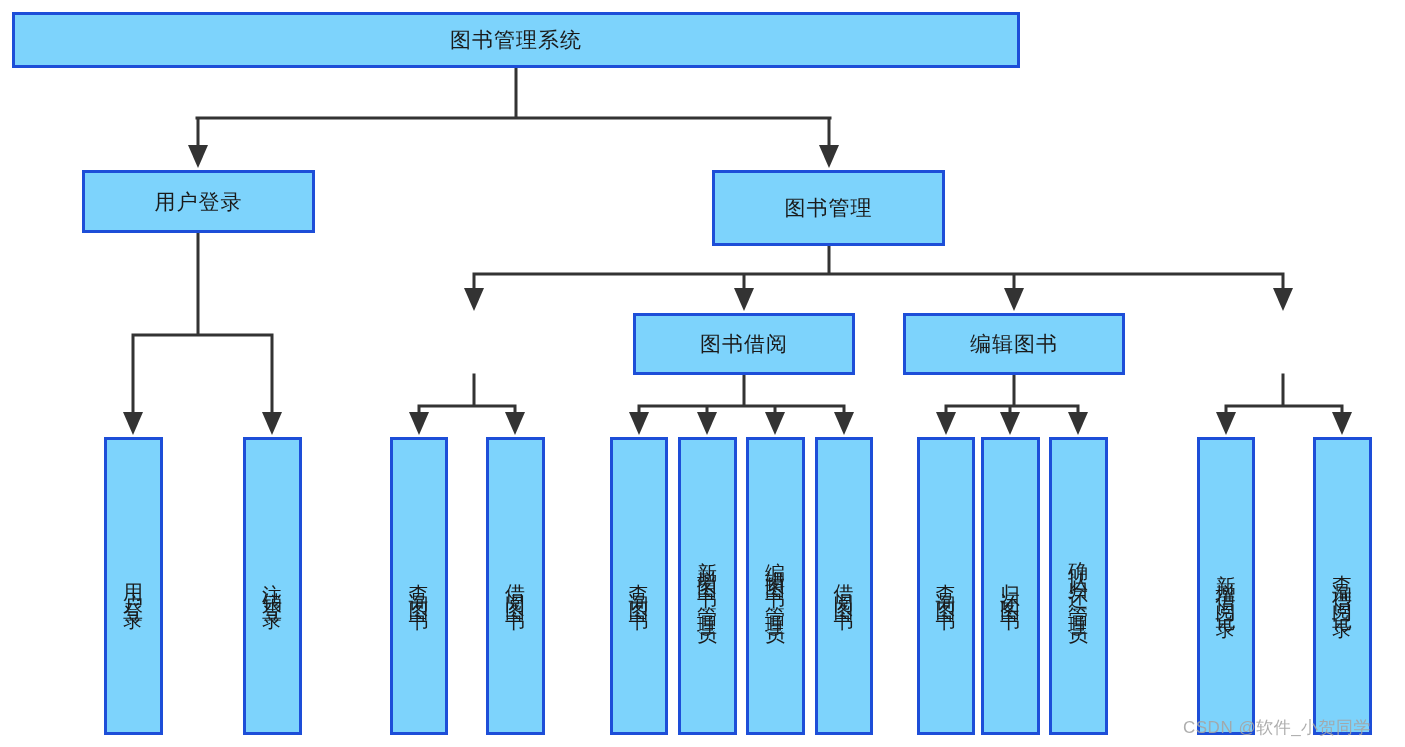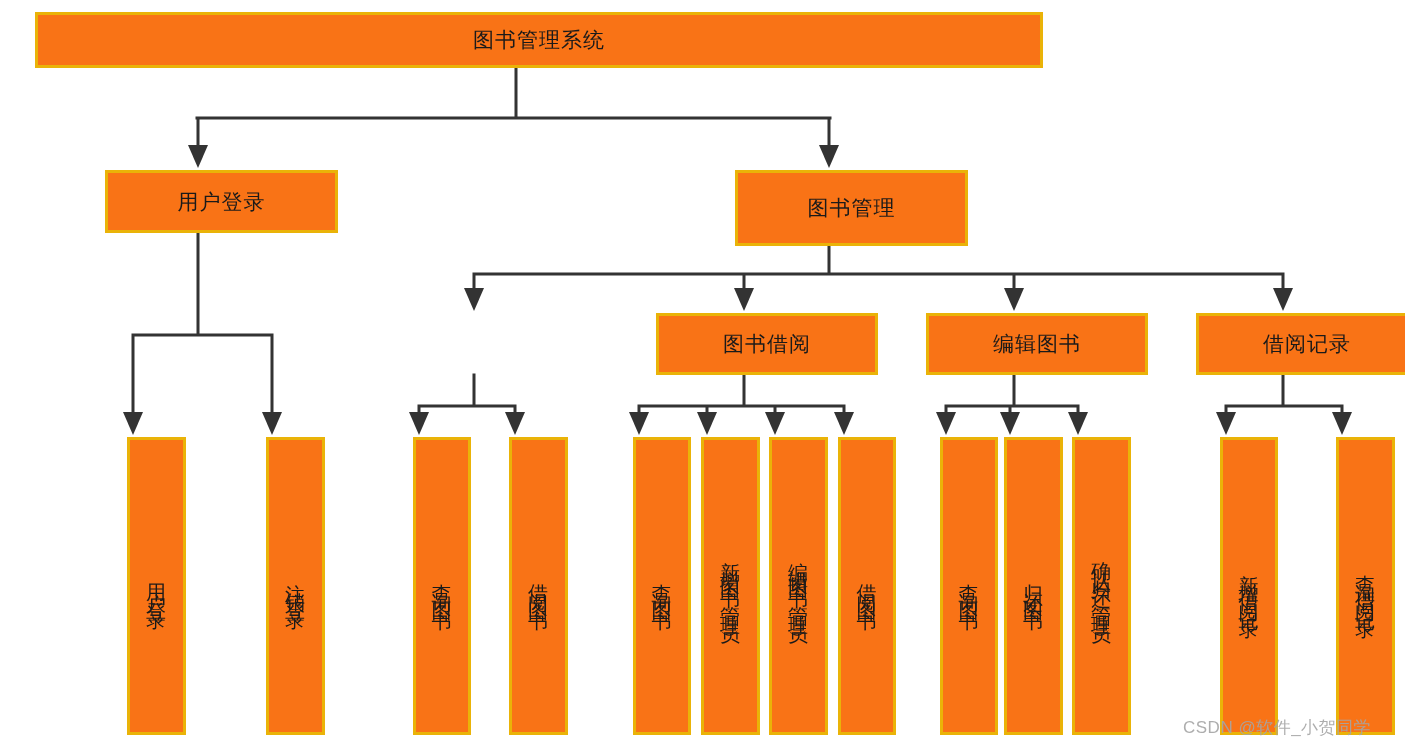--- a/index.html
+++ b/index.html
@@ -18,26 +18,25 @@
   #connectors {
     position: absolute;
     left: 0;
     top: 0;
     width: 1405px;
     height: 747px;
   }
   .box {
     position: absolute;
     box-sizing: border-box;
-    border: 3px solid #eab308;
-    background: #f97316;
+    border: 3px solid #1d4ed8;
+    background: #7dd3fc;
     display: flex;
     align-items: center;
     justify-content: center;
-    margin-left: 23px;
   }
   .hl {
     font-size: 21px;
     color: #1a1a1a;
     letter-spacing: 1px;
     white-space: nowrap;
   }
   .vl {
     writing-mode: vertical-rl;
     text-orientation: mixed;
@@ -105,23 +104,20 @@
   <div class="box" style="left:712px;top:170px;width:233px;height:76px">
     <span class="hl">图书管理</span>
   </div>
 
   <div class="box" style="left:633px;top:313px;width:222px;height:62px">
     <span class="hl">图书借阅</span>
   </div>
   <div class="box" style="left:903px;top:313px;width:222px;height:62px">
     <span class="hl">编辑图书</span>
   </div>
-  <div class="box" style="left:1173px;top:313px;width:222px;height:62px">
-    <span class="hl">借阅记录</span>
-  </div>
 
   <div class="box" style="left:104px;top:437px;width:59px;height:298px">
     <span class="vl">用户登录</span>
   </div>
   <div class="box" style="left:243px;top:437px;width:59px;height:298px">
     <span class="vl">注销登录</span>
   </div>
 
   <div class="box" style="left:390px;top:437px;width:58px;height:298px">
     <span class="vl">查询图书</span>

